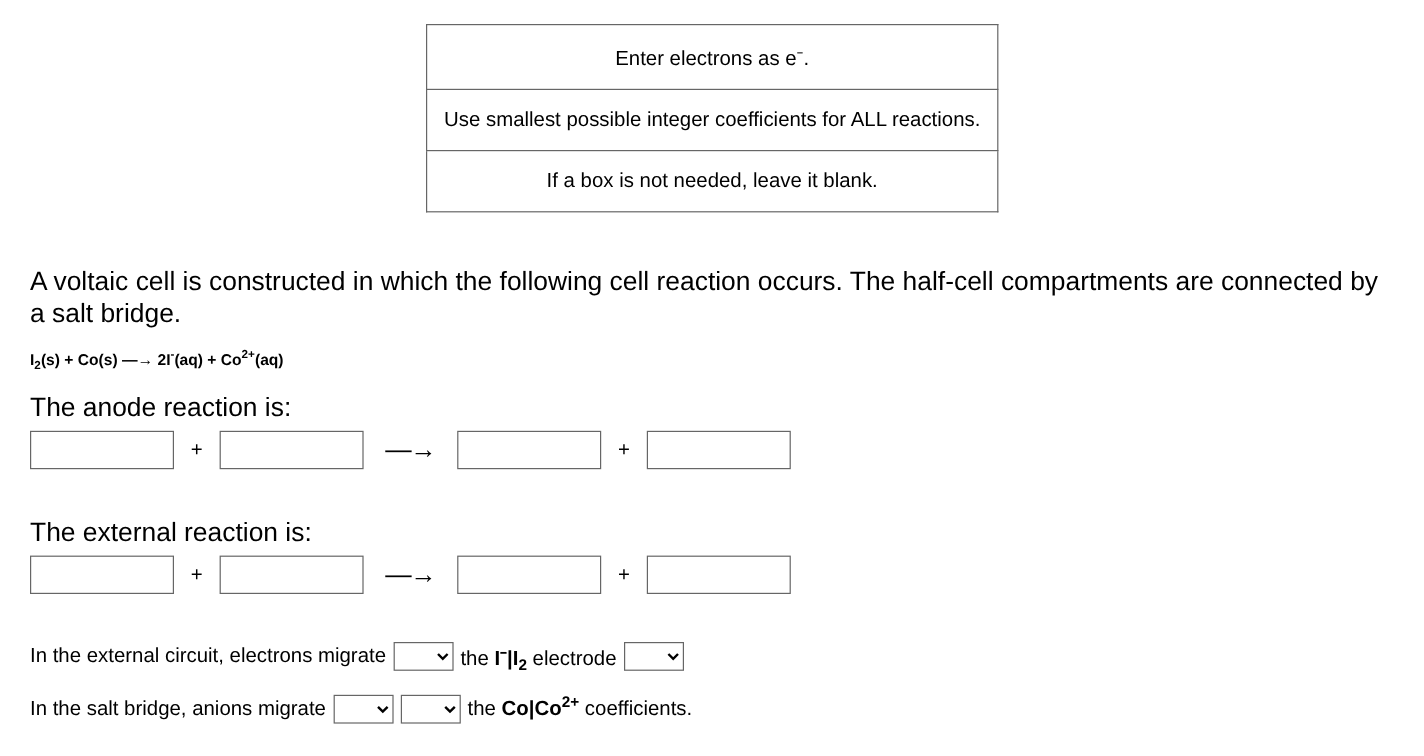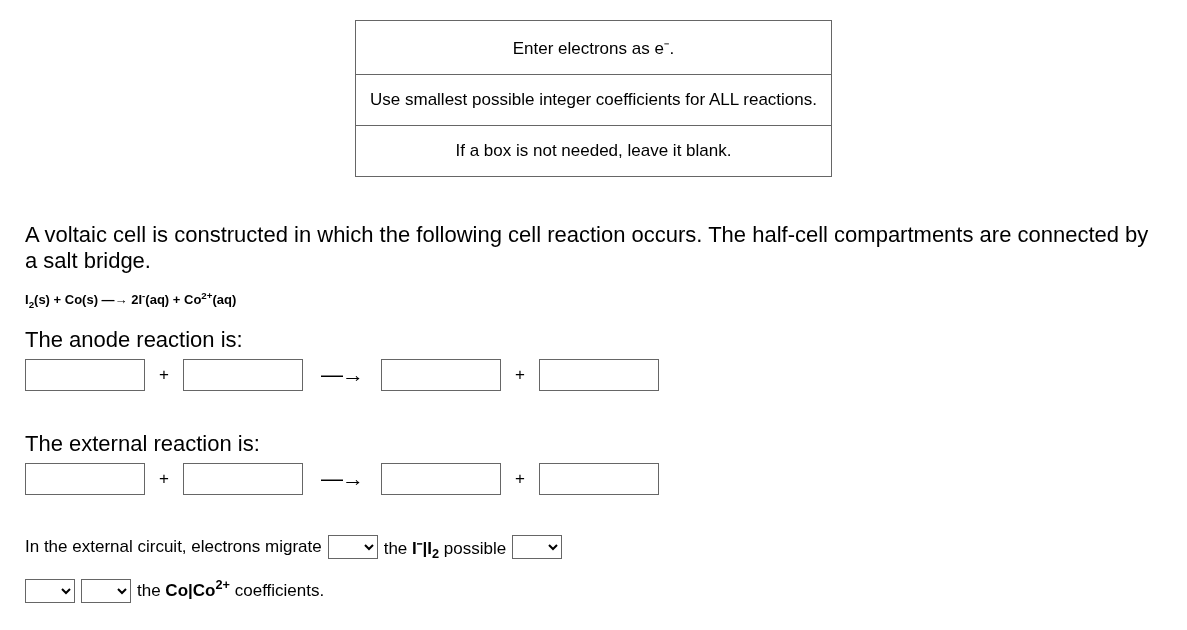--- a/index.html
+++ b/index.html
@@ -134,21 +134,22 @@
   <input type="text" class="chem-input" style="">
   <span class="arrow">—→</span>
   <input type="text" class="chem-input" style="">
   <span class="plus-sign">+</span>
   <input type="text" class="chem-input" style="">
 </div>
 
 <div class="migration-row">
   <span>In the external circuit, electrons migrate</span>
   <select class="migration-select"><option></option></select>
-  <span class="electrode-text"><span> the </span><span class="bold"><span>I⁻|I</span><sub>2</sub></span><span> possible </span></span>
+  <span class="electrode-text"><span> the </span><span class="bold"><span>I⁻|I</span><sub>2</sub></span><span> electrode </span></span>
   <select class="migration-select"><option></option></select>
 </div>
 
 <div class="migration-row">
+  <span>In the salt bridge, anions migrate</span>
   <select class="migration-select"><option></option></select>
   <select class="migration-select"><option></option></select>
   <span class="electrode-text"><span> the </span><span class="bold"><span>Co|Co</span><sup>2+</sup></span><span> coefficients.</span></span>
 </div>
 
 </body></html>

